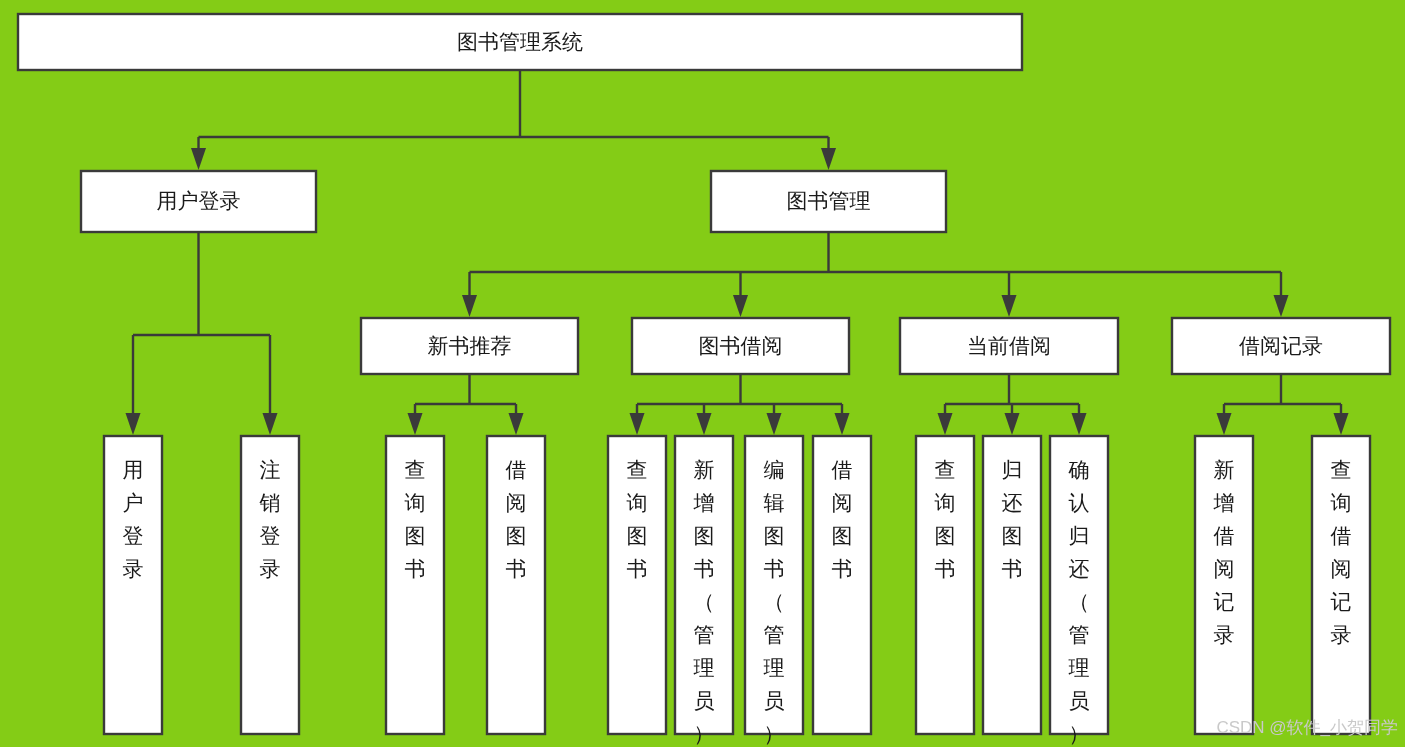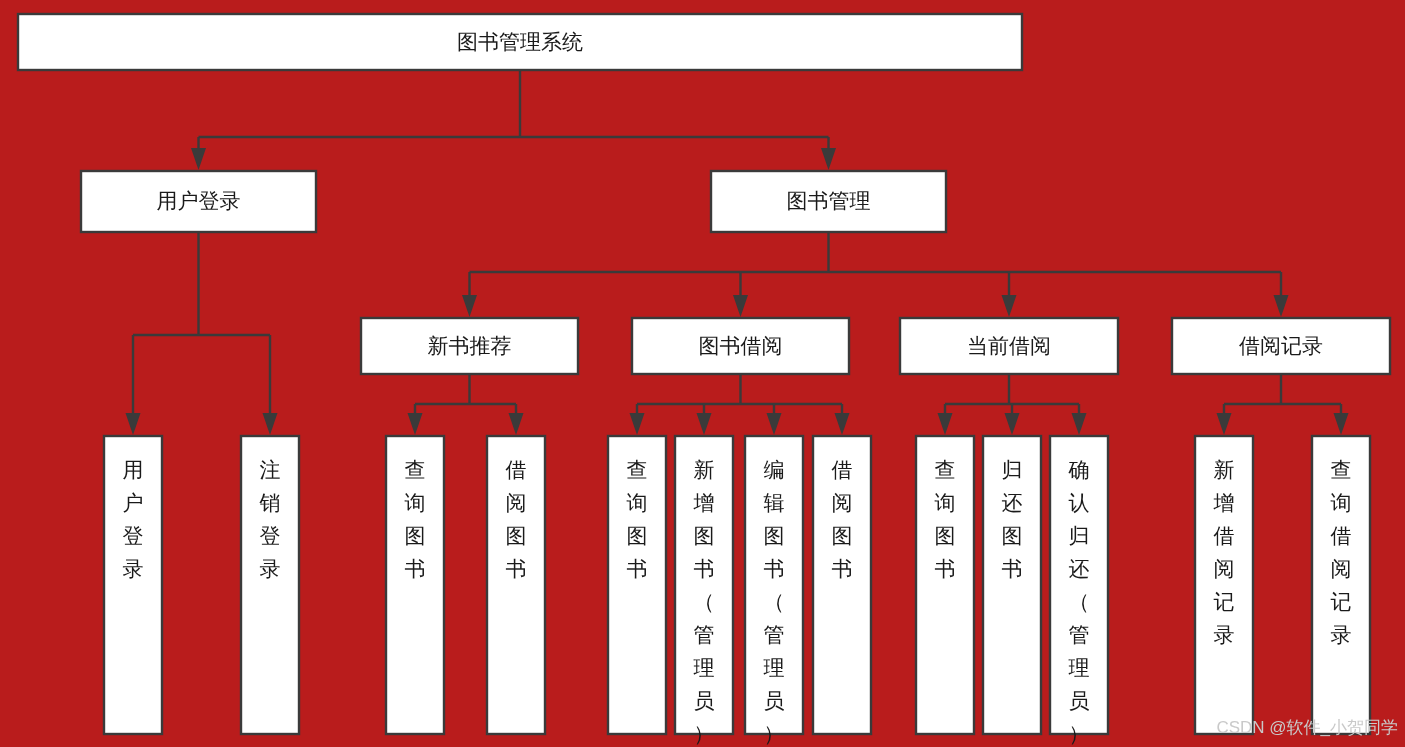--- a/index.html
+++ b/index.html
@@ -7,21 +7,21 @@
     padding: 0;
     background: #ffffff;
   }
   body {
     font-family: "Liberation Sans", "DejaVu Sans", sans-serif;
   }
   #diagram-root {
     position: relative;
     width: 1405px;
     height: 747px;
-    background: #b91c1c;
+    background: #84cc16;
     overflow: hidden;
   }
   svg.diagram-canvas {
     position: absolute;
     left: 0;
     top: 0;
     width: 1405px;
     height: 747px;
     display: block;
   }

